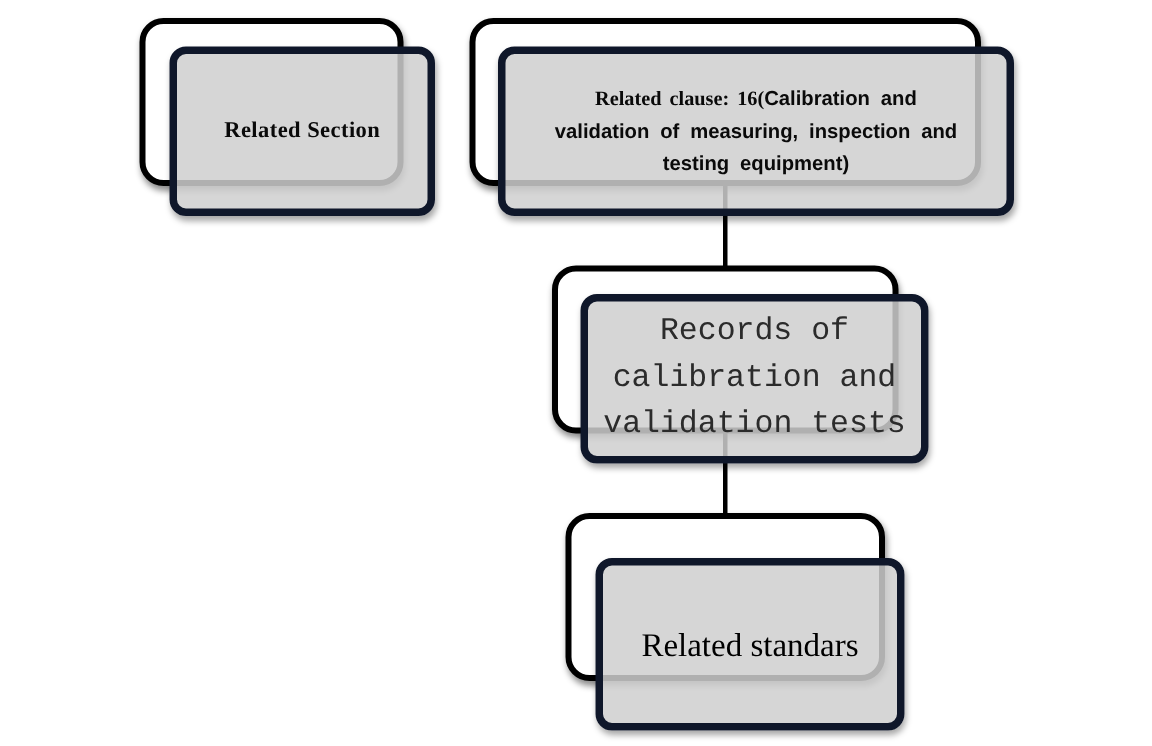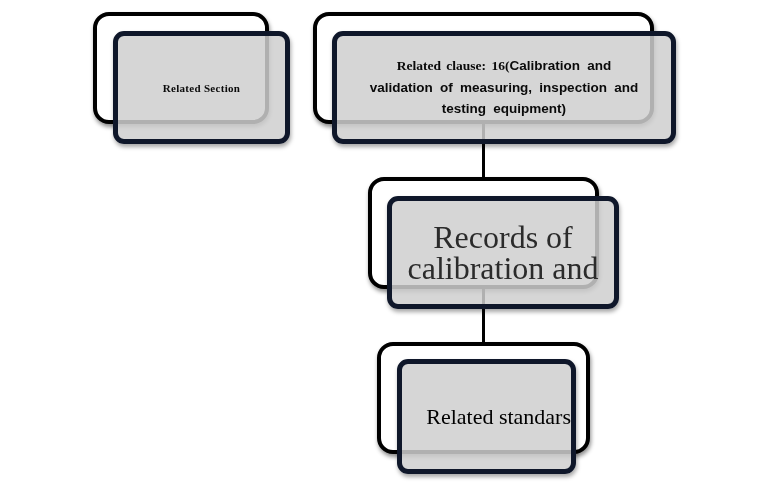--- a/index.html
+++ b/index.html
@@ -46,50 +46,50 @@
     z-index: 2;
   }
   
   .back1  { left: 93px;  top: 12px;  width: 176px; height: 112px; }
   .front1 { left: 113px; top: 31px;  width: 177px; height: 113px; }
   .back2  { left: 313px; top: 12px;  width: 341px; height: 112px; }
   .front2 { left: 332px; top: 31px;  width: 344px; height: 113px; }
   .back3  { left: 368px; top: 177px; width: 231px; height: 112px; }
   .front3 { left: 387px; top: 196px; width: 232px; height: 113px; }
   .back4  { left: 377px; top: 342px; width: 213px; height: 112px; }
-  .front4 { left: 397px; top: 359px; width: 179px; height: 115px; justify-content: flex-end; }
+  .front4 { left: 397px; top: 372px; width: 206px; height: 115px; }
   .conn1  { left: 482px; top: 121px; height: 58px; }
   .conn2  { left: 482px; top: 286px; height: 58px; }
   
   .t-section {
     font-family: "Liberation Serif", serif;
     font-weight: bold;
-    font-size: 11px;
+    font-size: 15px;
     letter-spacing: 0.3px;
     color: #0a0a0a;
   }
   .t-clause {
     font-size: 13.5px;
     line-height: 21.5px;
     color: #0a0a0a;
     font-weight: bold;
     white-space: nowrap;
   }
   .t-clause .seg-serif {
     font-family: "Liberation Serif", serif;
     word-spacing: 2px;
   }
   .t-clause .seg-sans {
     font-family: "Liberation Sans", sans-serif;
     word-spacing: 3.5px;
   }
   .t-records {
-    font-family: Liberation Serif, serif;
+    font-family: Liberation Mono, monospace;
     font-weight: 400;
-    font-size: 32px;
+    font-size: 21px;
     line-height: 31px;
     color: #2b2b2b;
     white-space: nowrap;
   }
   .t-standards {
     font-family: "Liberation Serif", serif;
     font-weight: 400;
     font-size: 22px;
     line-height: 38px;
     color: #000000;
@@ -115,20 +115,21 @@
     </div>
   </div>
 
   <div class="connector conn1"></div>
 
   <div class="box back back3"></div>
   <div class="box front front3">
     <div class="t-records">
       <div>Records of</div>
       <div>calibration and</div>
+      <div>validation tests</div>
     </div>
   </div>
 
   <div class="connector conn2"></div>
 
   <div class="box back back4"></div>
   <div class="box front front4">
     <div class="t-standards">
       <div>Related standars</div>
     </div>

